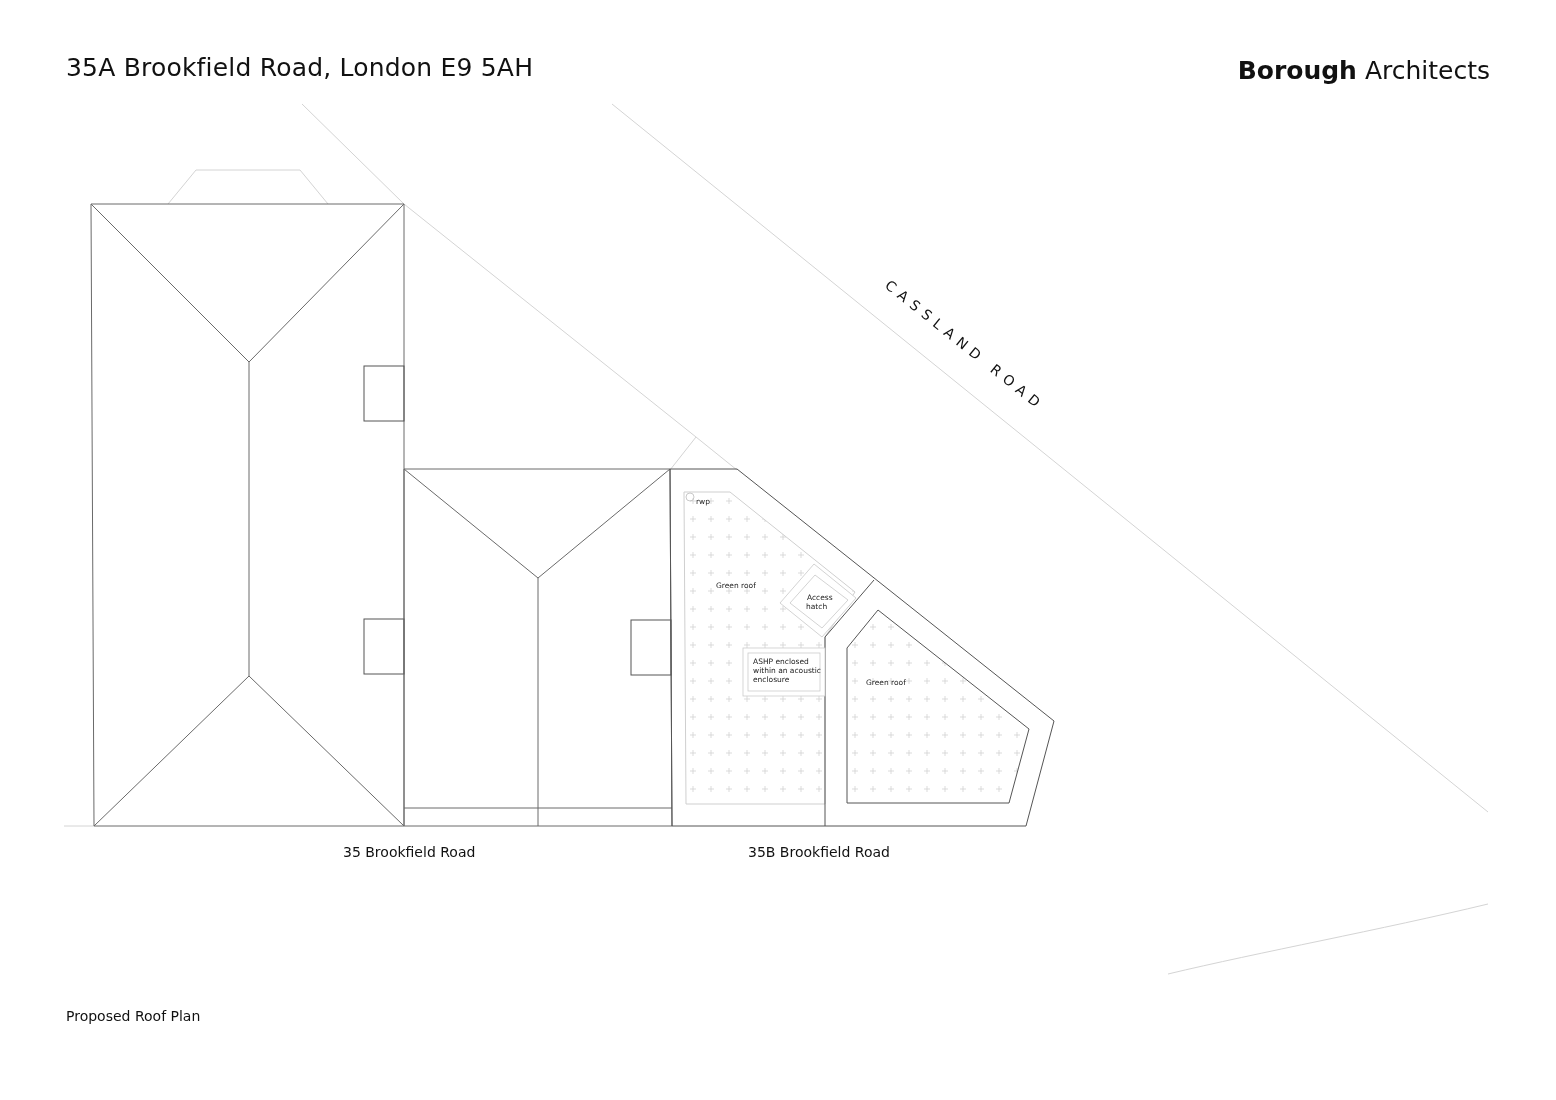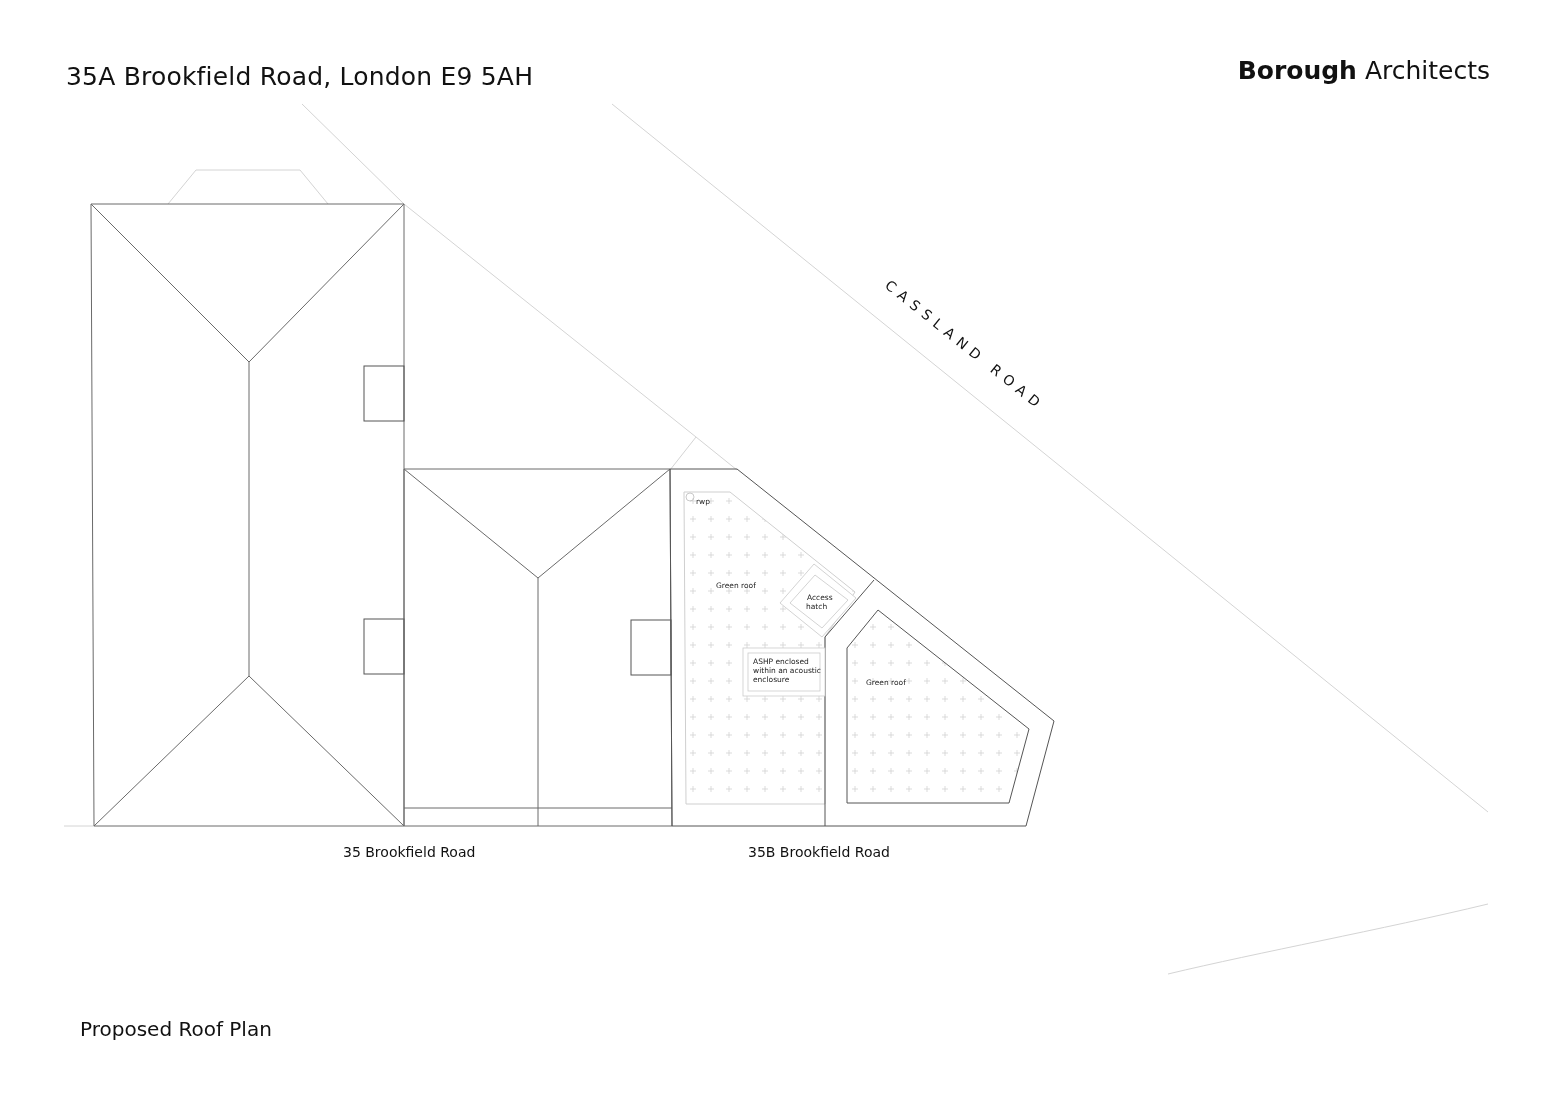--- a/index.html
+++ b/index.html
@@ -1,20 +1,20 @@
 <!DOCTYPE html>
 <html><head>
 <meta charset="utf-8">
 <style>
   html, body { margin: 0; padding: 0; background: #ffffff; }
   body { width: 1556px; height: 1100px; position: relative; overflow: hidden; font-family: "DejaVu Sans", sans-serif; color: #111; }
-  .title-left { position: absolute; left: 66px; top: 62px; font-size: 25px; letter-spacing: 0.2px; }
+  .title-left { position: absolute; left: 66px; top: 53px; font-size: 25px; letter-spacing: 0.2px; }
   .title-right { position: absolute; right: 66px; top: 56px; font-size: 25px; }
   .title-right b { font-weight: bold; }
-  .caption { position: absolute; left: 80px; top: 1008px; font-size: 20px; margin-top: 9px; }
+  .caption { position: absolute; left: 66px; top: 1008px; font-size: 14px; }
   svg.plan { position: absolute; left: 0; top: 0; }
   .lbl-small { font-family: "DejaVu Sans", sans-serif; font-size: 7.5px; fill: #222; }
   .lbl-mid { font-family: "DejaVu Sans", sans-serif; font-size: 14px; fill: #111; }
   .lbl-road { font-family: "DejaVu Sans", sans-serif; font-size: 14px; fill: #111; letter-spacing: 6px; }
 </style>
 </head>
 <body>
 
 <div class="title-left">35A Brookfield Road, London E9 5AH</div>
 <div class="title-right"><b>Borough</b> <span>Architects</span></div>

